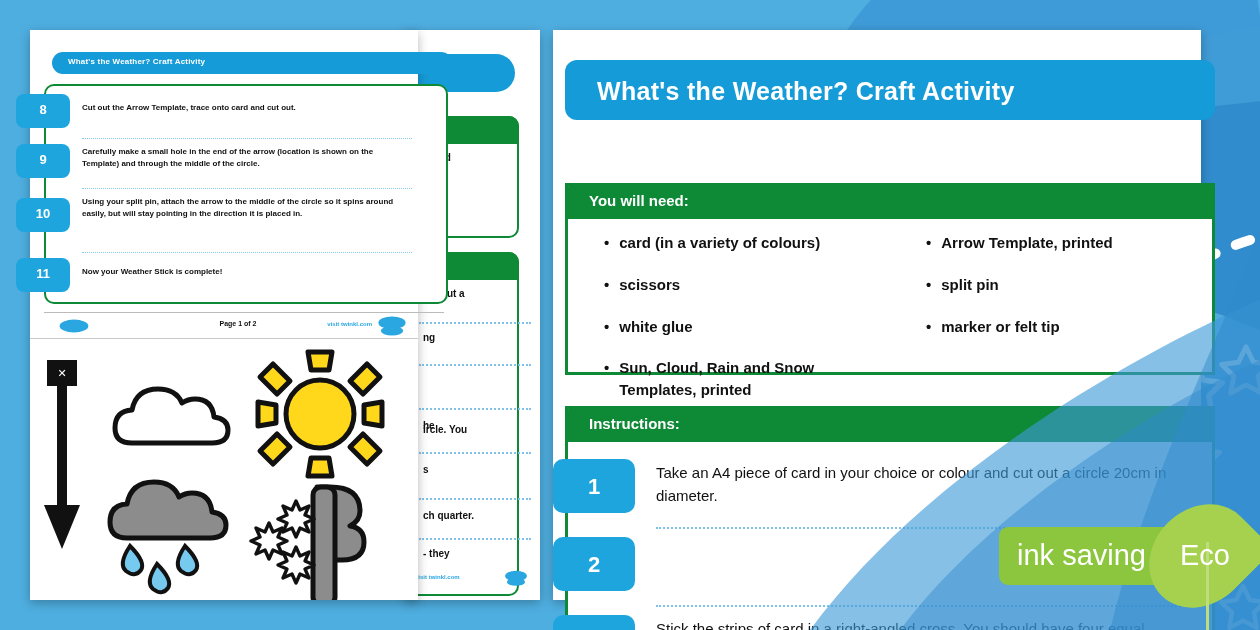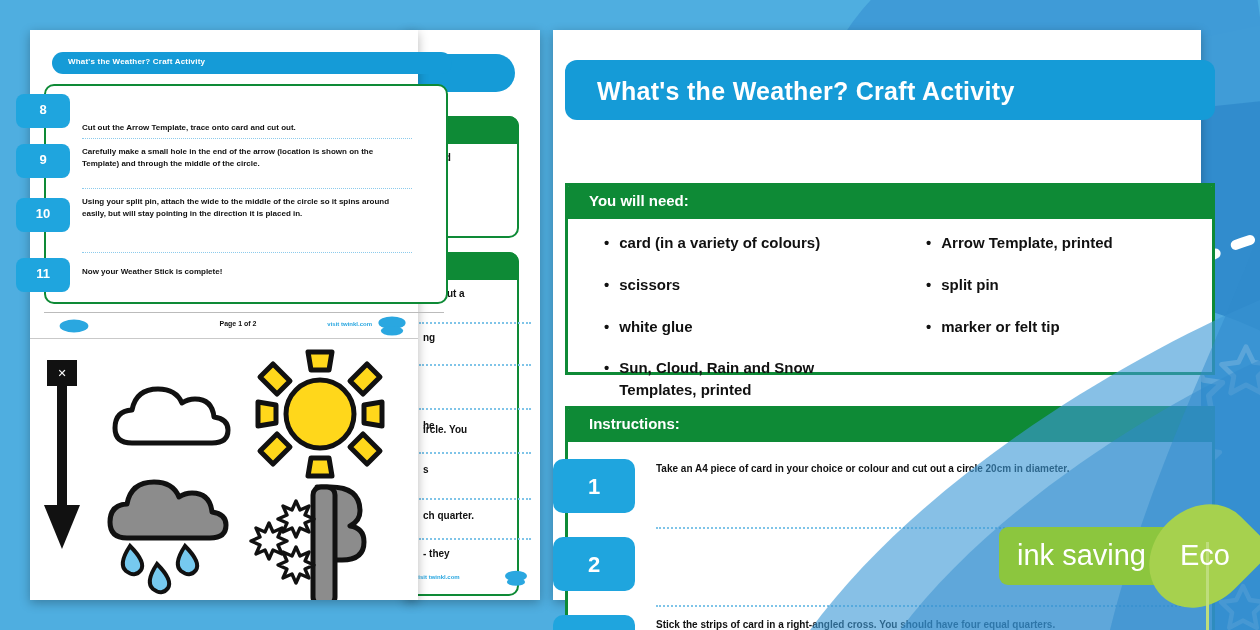--- a/index.html
+++ b/index.html
@@ -95,22 +95,22 @@
     line-height:1.45;}
   .need-li i{font-style:normal;margin-right:10px;}
 
   .instr{top:336px;height:300px;}
   .ins-list{position:absolute;left:0;top:46px;width:100%;}
   .ins-row{position:relative;min-height:64px;}
   .ins-num{position:absolute;left:-15px;top:4px;width:82px;height:54px;background:#1FA5DE;
     border-radius:10px;}
   .ins-num b{position:absolute;width:100%;text-align:center;top:15px;color:#fff;
     font-size:22px;font-weight:bold;}
-  .ins-txt{position:absolute;left:88px;top:6px;width:520px;font-size:10px;
-    font-weight:bold;color:#111;line-height:1.55;}
+  .ins-txt{position:absolute;left:88px;top:6px;width:520px;font-size:15px;
+    font-weight:normal;color:#111;line-height:1.55;}
   .ins-sep{position:absolute;left:88px;width:540px;height:0;border-top:2px dotted #7FC4E8;}
 
   
   .eco{position:absolute;left:999px;top:527px;width:240px;height:58px;}
   .eco-bar{position:absolute;left:0;top:0;width:210px;height:58px;background:#8CC63E;
     border-radius:9px;}
   .eco-bar span{position:absolute;left:18px;top:12px;font-size:29px;color:#fff;}
   .eco-leaf{position:absolute;left:155px;top:-27px;width:94px;height:112px;
     background:#A6D14E;border-radius:50% 6% 50% 50%;transform:rotate(45deg);}
   .eco-leaf-txt{position:absolute;left:181px;top:12px;font-size:29px;color:#fff;}
@@ -191,37 +191,37 @@
     <div class="lt-title">
       <span>What's the Weather? Craft Activity</span>
     </div>
 
     <div class="lt-panel"></div>
 
     <div class="lt-step" style="top:64px;">
       <div class="lt-num" style="top:0;">
         <b>8</b>
       </div>
-      <div class="lt-txt" style="top:8px;margin-top:20px;">Cut out the Arrow Template, trace onto card and cut out.</div>
+      <div class="lt-txt" style="top:8px;">Cut out the Arrow Template, trace onto card and cut out.</div>
     </div>
     <div class="lt-sep" style="top:108px;"></div>
 
     <div class="lt-step" style="top:114px;">
       <div class="lt-num" style="top:0;">
         <b>9</b>
       </div>
       <div class="lt-txt" style="top:2px;">Carefully make a small hole in the end of the arrow (location is shown on the Template) and through the middle of the circle.</div>
     </div>
     <div class="lt-sep" style="top:158px;"></div>
 
     <div class="lt-step" style="top:164px;">
       <div class="lt-num" style="top:4px;">
         <b>10</b>
       </div>
-      <div class="lt-txt" style="top:2px;">Using your split pin, attach the wide to the middle of the circle so it spins around easily, but will stay pointing in the direction it is placed in.</div>
+      <div class="lt-txt" style="top:2px;">Using your split pin, attach the arrow to the middle of the circle so it spins around easily, but will stay pointing in the direction it is placed in.</div>
     </div>
     <div class="lt-sep" style="top:222px;"></div>
 
     <div class="lt-step" style="top:228px;">
       <div class="lt-num" style="top:0;">
         <b>11</b>
       </div>
       <div class="lt-txt" style="top:8px;">Now your Weather Stick is complete!</div>
     </div>
 

